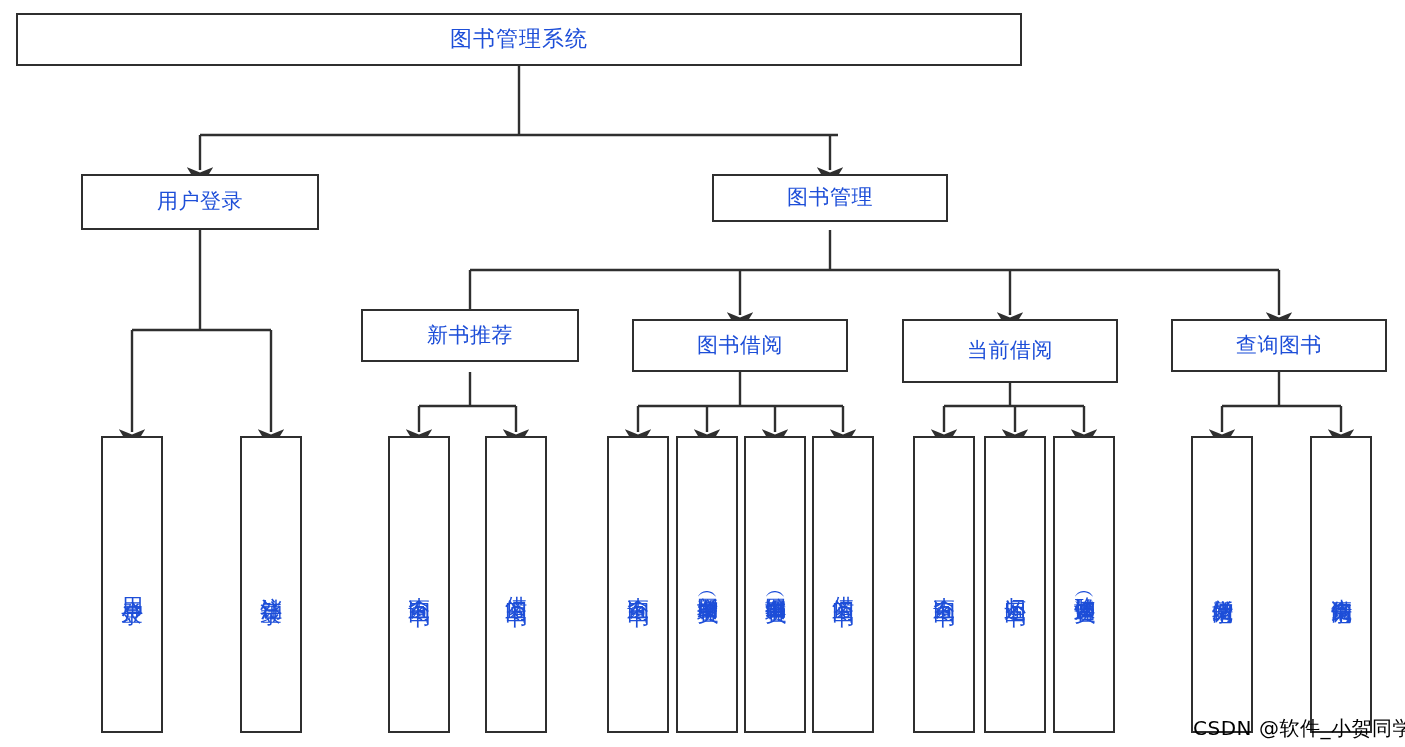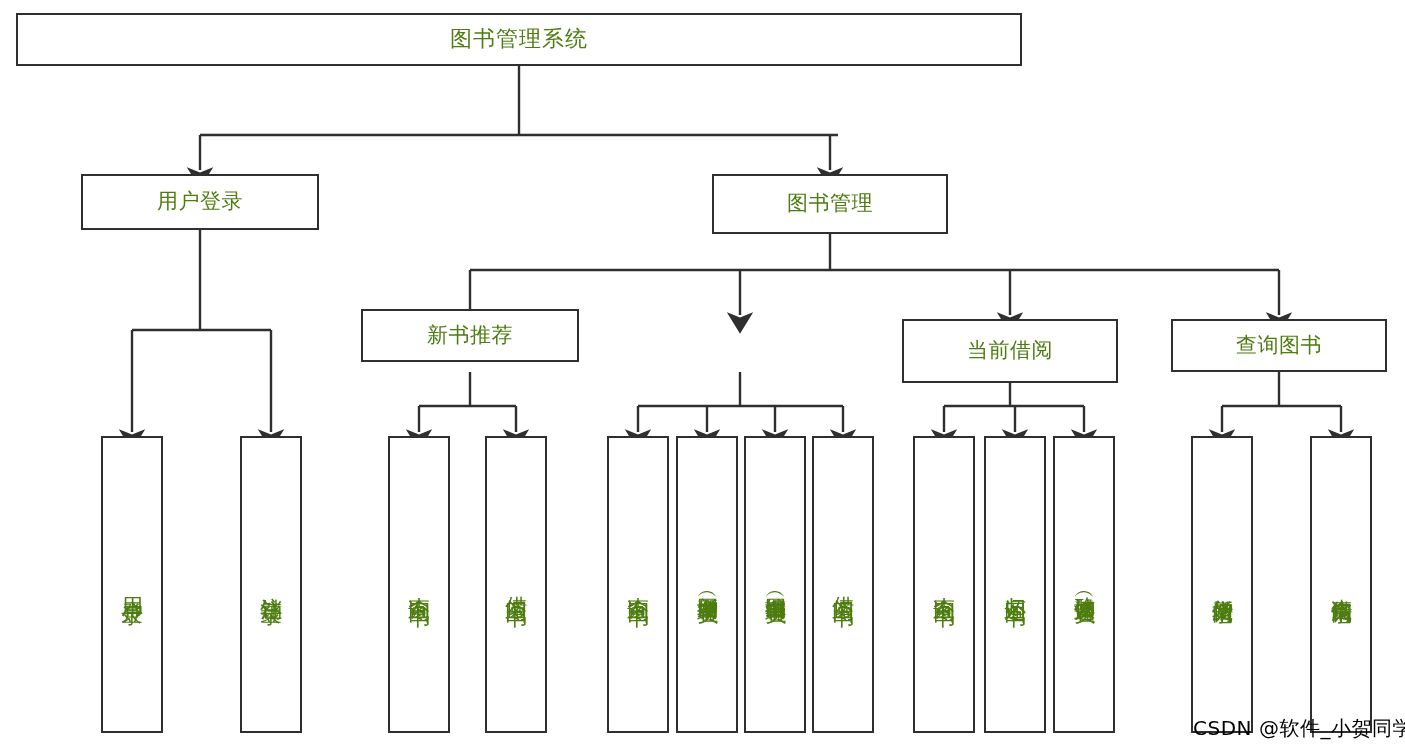--- a/index.html
+++ b/index.html
@@ -27,21 +27,21 @@
     pointer-events: none;
   }
   .node {
     position: absolute;
     box-sizing: border-box;
     background: #ffffff;
     border: 2px solid #2f2f2f;
     display: flex;
     align-items: center;
     justify-content: center;
-    color: #4d7c0f;
+    color: #1d4ed8;
     z-index: 2;
   }
   .node .lbl {
     display: block;
     text-align: center;
     line-height: 1.22;
     white-space: nowrap;
   }
   
   .node.horiz .lbl {
@@ -133,27 +133,30 @@
     </g>
   </svg>
 
   <div class="node horiz root" style="left: 16px; top: 13px; width: 1006px; height: 53px;">
     <span class="lbl">图书管理系统</span>
   </div>
 
   <div class="node horiz" style="left: 81px; top: 174px; width: 238px; height: 56px;">
     <span class="lbl">用户登录</span>
   </div>
-  <div class="node horiz" style="left: 712px; top: 174px; width: 236px; height: 60px;">
+  <div class="node horiz" style="left: 712px; top: 174px; width: 236px; height: 48px;">
     <span class="lbl">图书管理</span>
   </div>
 
   <div class="node horiz" style="left: 361px; top: 309px; width: 218px; height: 53px;">
     <span class="lbl">新书推荐</span>
   </div>
+  <div class="node horiz" style="left: 632px; top: 319px; width: 216px; height: 53px;">
+    <span class="lbl">图书借阅</span>
+  </div>
   <div class="node horiz" style="left: 902px; top: 319px; width: 216px; height: 64px;">
     <span class="lbl">当前借阅</span>
   </div>
   <div class="node horiz" style="left: 1171px; top: 319px; width: 216px; height: 53px;">
     <span class="lbl">查询图书</span>
   </div>
 
   <div class="node vert" style="left: 101px; top: 436px; width: 62px; height: 297px;">
     <span class="lbl">用户登录</span>
   </div>

